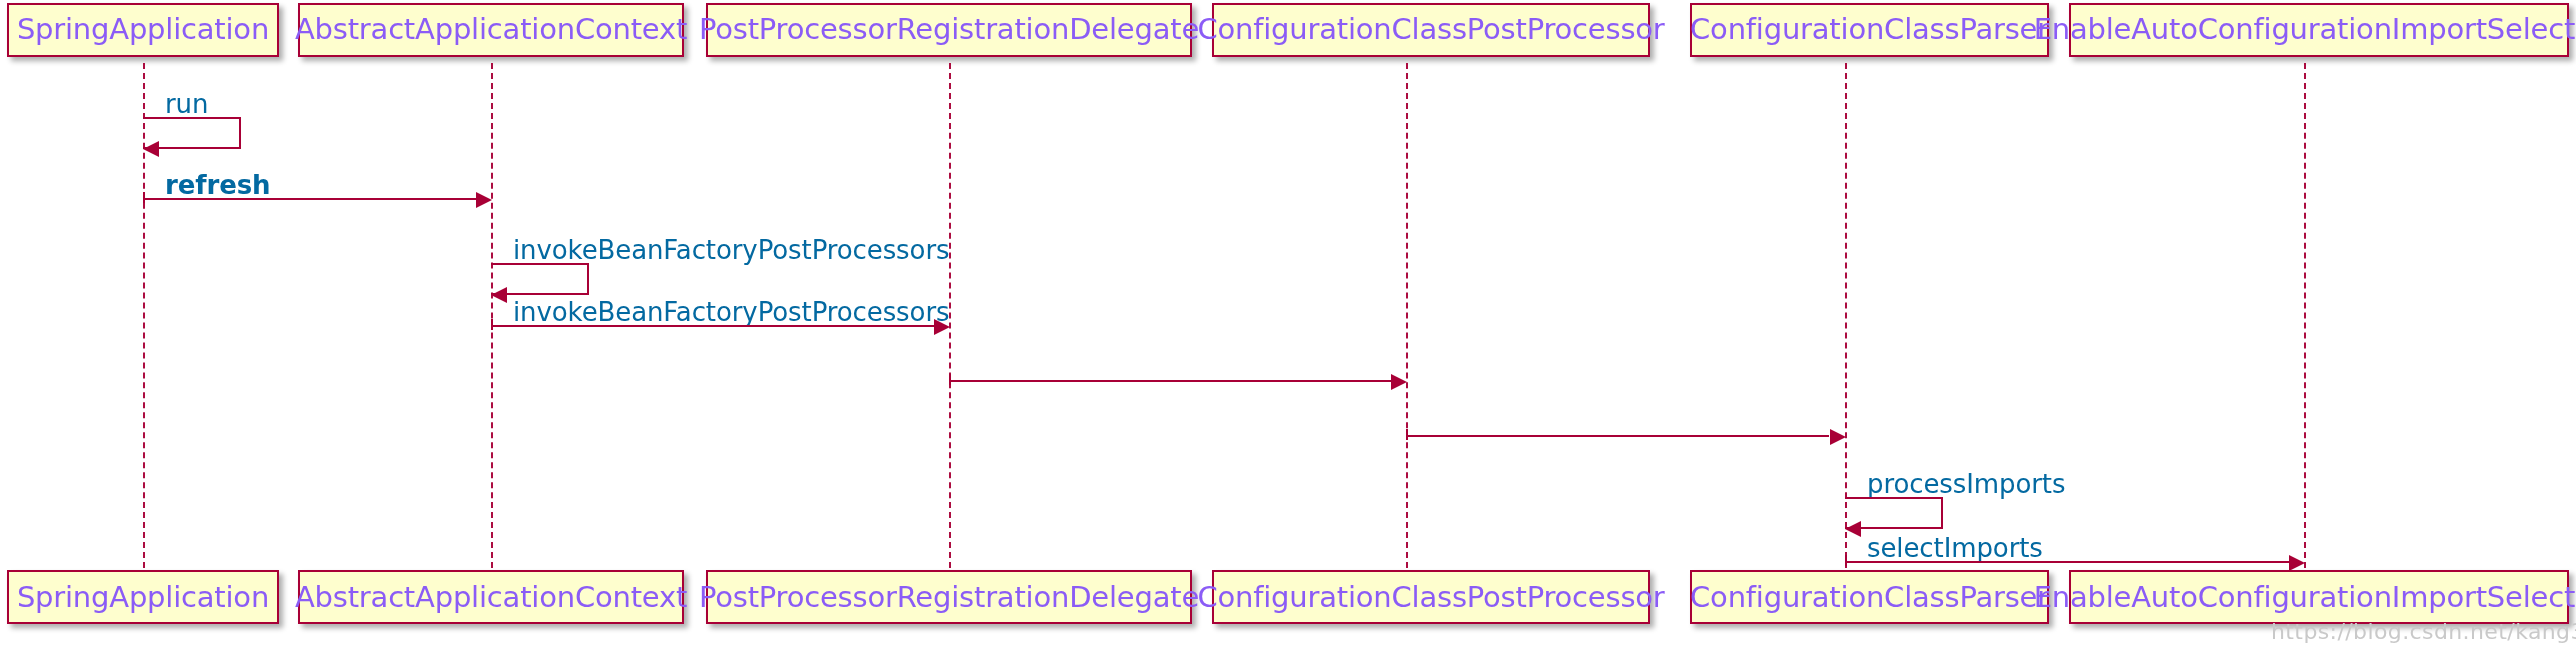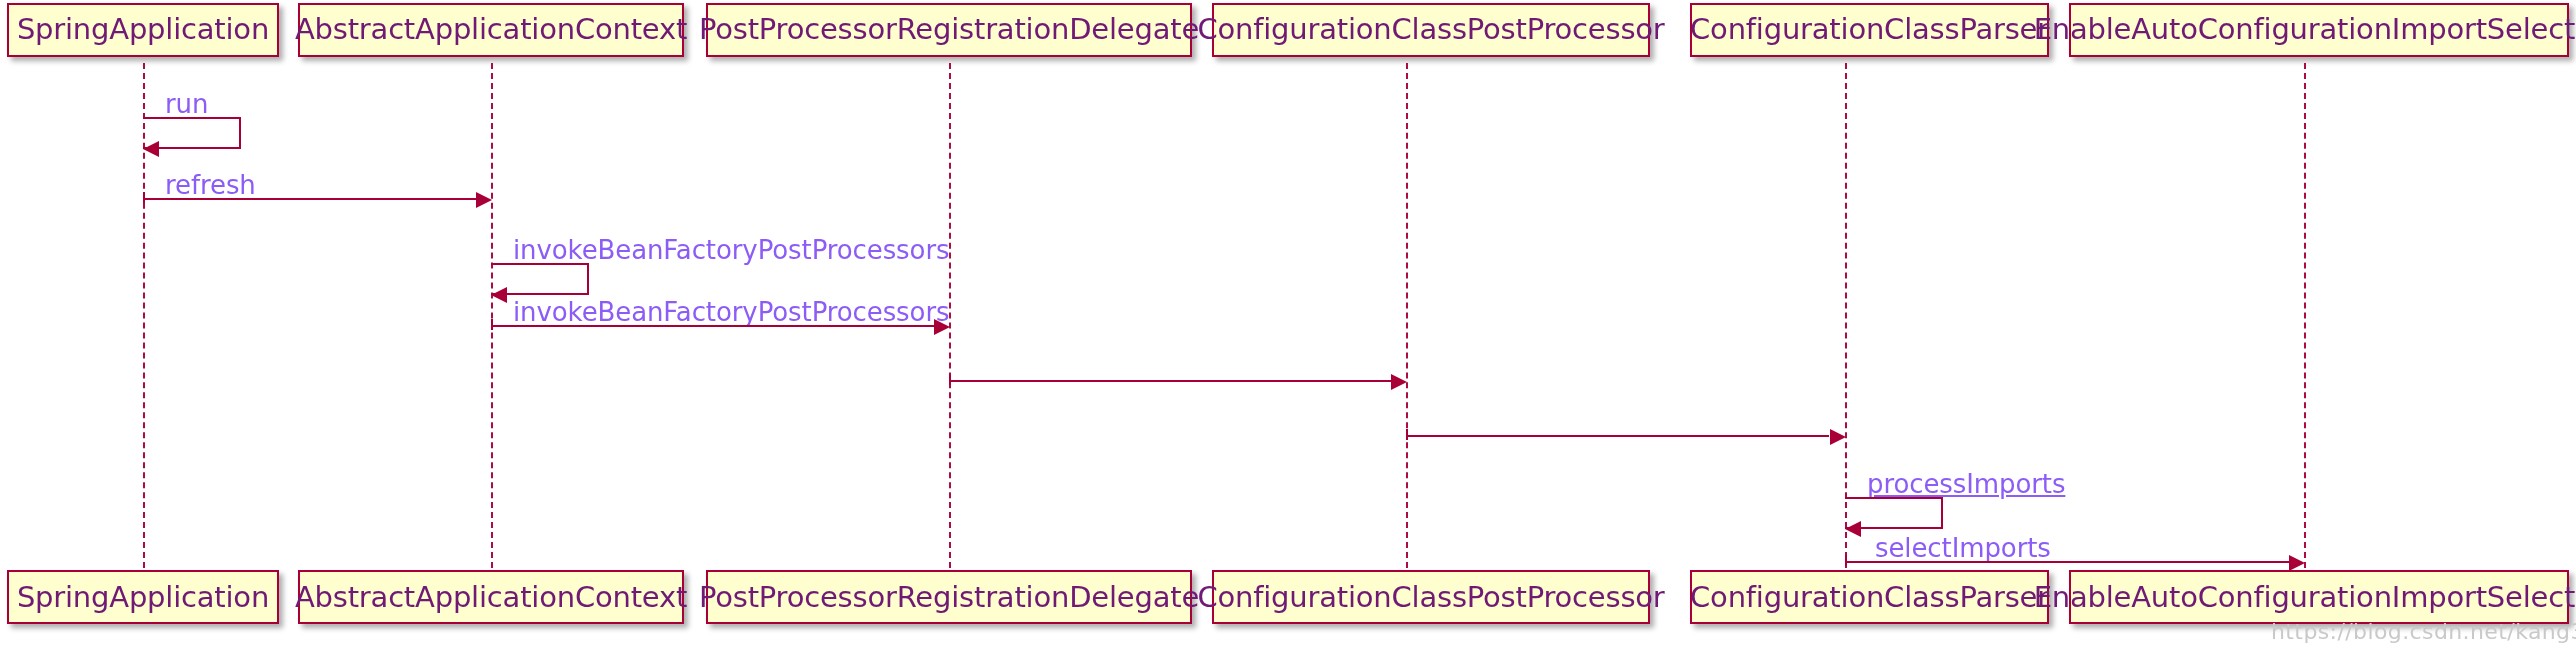--- a/index.html
+++ b/index.html
@@ -17,21 +17,21 @@
     height: 649px;
     background: #FFFFFF;
     overflow: hidden;
   }
   
   .participant {
     position: absolute;
     box-sizing: border-box;
     background: #FEFECE;
     border: 2.6px solid #A80036;
-    color: #701a75;
+    color: #8b5cf6;
     font-size: 29px;
     line-height: 1;
     display: flex;
     align-items: center;
     justify-content: center;
     white-space: nowrap;
     box-shadow: 4.4px 4.4px 5.3px rgba(0,0,0,0.32);
     letter-spacing: -0.2px;
   }
   
@@ -65,21 +65,21 @@
     position: absolute;
     width: 0;
     height: 0;
     border-top: 8px solid transparent;
     border-bottom: 8px solid transparent;
     border-right: 16px solid #A80036;
   }
   .msg-label {
     position: absolute;
     font-size: 26px;
-    color: #8b5cf6;
+    color: #0369a1;
     line-height: 1;
     white-space: nowrap;
     letter-spacing: -0.1px;
   }
   
   .selfcall {
     position: absolute;
     box-sizing: border-box;
     border-top: 2.6px solid #A80036;
     border-right: 2.6px solid #A80036;
@@ -112,21 +112,21 @@
   <div class="lifeline" style="left:491px;top:63px;height:505px;"></div>
   <div class="lifeline" style="left:949px;top:63px;height:505px;"></div>
   <div class="lifeline" style="left:1406px;top:63px;height:505px;"></div>
   <div class="lifeline" style="left:1845px;top:63px;height:505px;"></div>
   <div class="lifeline" style="left:2304px;top:63px;height:505px;"></div>
 
   <div class="msg-label" style="left:165px;top:91px;">run</div>
   <div class="selfcall" style="left:143px;top:117px;width:98px;height:32px;"></div>
   <div class="arrow-left" style="left:143px;top:141px;"></div>
 
-  <div class="msg-label" style="left:165px;top:172px;">refresh</div>
+  <div class="msg-label" style="left:165px;top:172px;font-weight:bold;">refresh</div>
   <div class="msg-cap" style="left:143px;top:192px;"></div>
   <div class="msg-line" style="left:143px;top:198px;width:333px;"></div>
   <div class="arrow-right" style="left:476px;top:192px;"></div>
 
   <div class="msg-label" style="left:513px;top:237px;">invokeBeanFactoryPostProcessors</div>
   <div class="selfcall" style="left:491px;top:263px;width:98px;height:32px;"></div>
   <div class="arrow-left" style="left:491px;top:287px;"></div>
 
   <div class="msg-label" style="left:513px;top:299px;">invokeBeanFactoryPostProcessors</div>
   <div class="msg-cap" style="left:491px;top:319px;"></div>
@@ -134,25 +134,25 @@
   <div class="arrow-right" style="left:934px;top:319px;"></div>
 
   <div class="msg-cap" style="left:949px;top:374px;"></div>
   <div class="msg-line" style="left:949px;top:380px;width:443px;"></div>
   <div class="arrow-right" style="left:1391px;top:374px;"></div>
 
   <div class="msg-cap" style="left:1406px;top:429px;"></div>
   <div class="msg-line" style="left:1406px;top:435px;width:423px;"></div>
   <div class="arrow-right" style="left:1830px;top:429px;"></div>
 
-  <div class="msg-label" style="left:1867px;top:471px;text-decoration:underline;">processImports</div>
+  <div class="msg-label" style="left:1867px;top:471px;">processImports</div>
   <div class="selfcall" style="left:1845px;top:497px;width:98px;height:32px;"></div>
   <div class="arrow-left" style="left:1845px;top:521px;"></div>
 
-  <div class="msg-label" style="left:1867px;top:535px;margin-left:8px;">selectImports</div>
+  <div class="msg-label" style="left:1867px;top:535px;">selectImports</div>
   <div class="msg-cap" style="left:1845px;top:555px;"></div>
   <div class="msg-line" style="left:1845px;top:561px;width:445px;"></div>
   <div class="arrow-right" style="left:2289px;top:555px;"></div>
 
   <div class="participant" style="left:7px;top:570px;width:272px;height:54px;">SpringApplication</div>
   <div class="participant" style="left:298px;top:570px;width:386px;height:54px;">AbstractApplicationContext</div>
   <div class="participant" style="left:706px;top:570px;width:486px;height:54px;">PostProcessorRegistrationDelegate</div>
   <div class="participant" style="left:1212px;top:570px;width:438px;height:54px;">ConfigurationClassPostProcessor</div>
   <div class="participant" style="left:1690px;top:570px;width:359px;height:54px;">ConfigurationClassParser</div>
   <div class="participant" style="left:2069px;top:570px;width:500px;height:54px;">EnableAutoConfigurationImportSelector</div>

